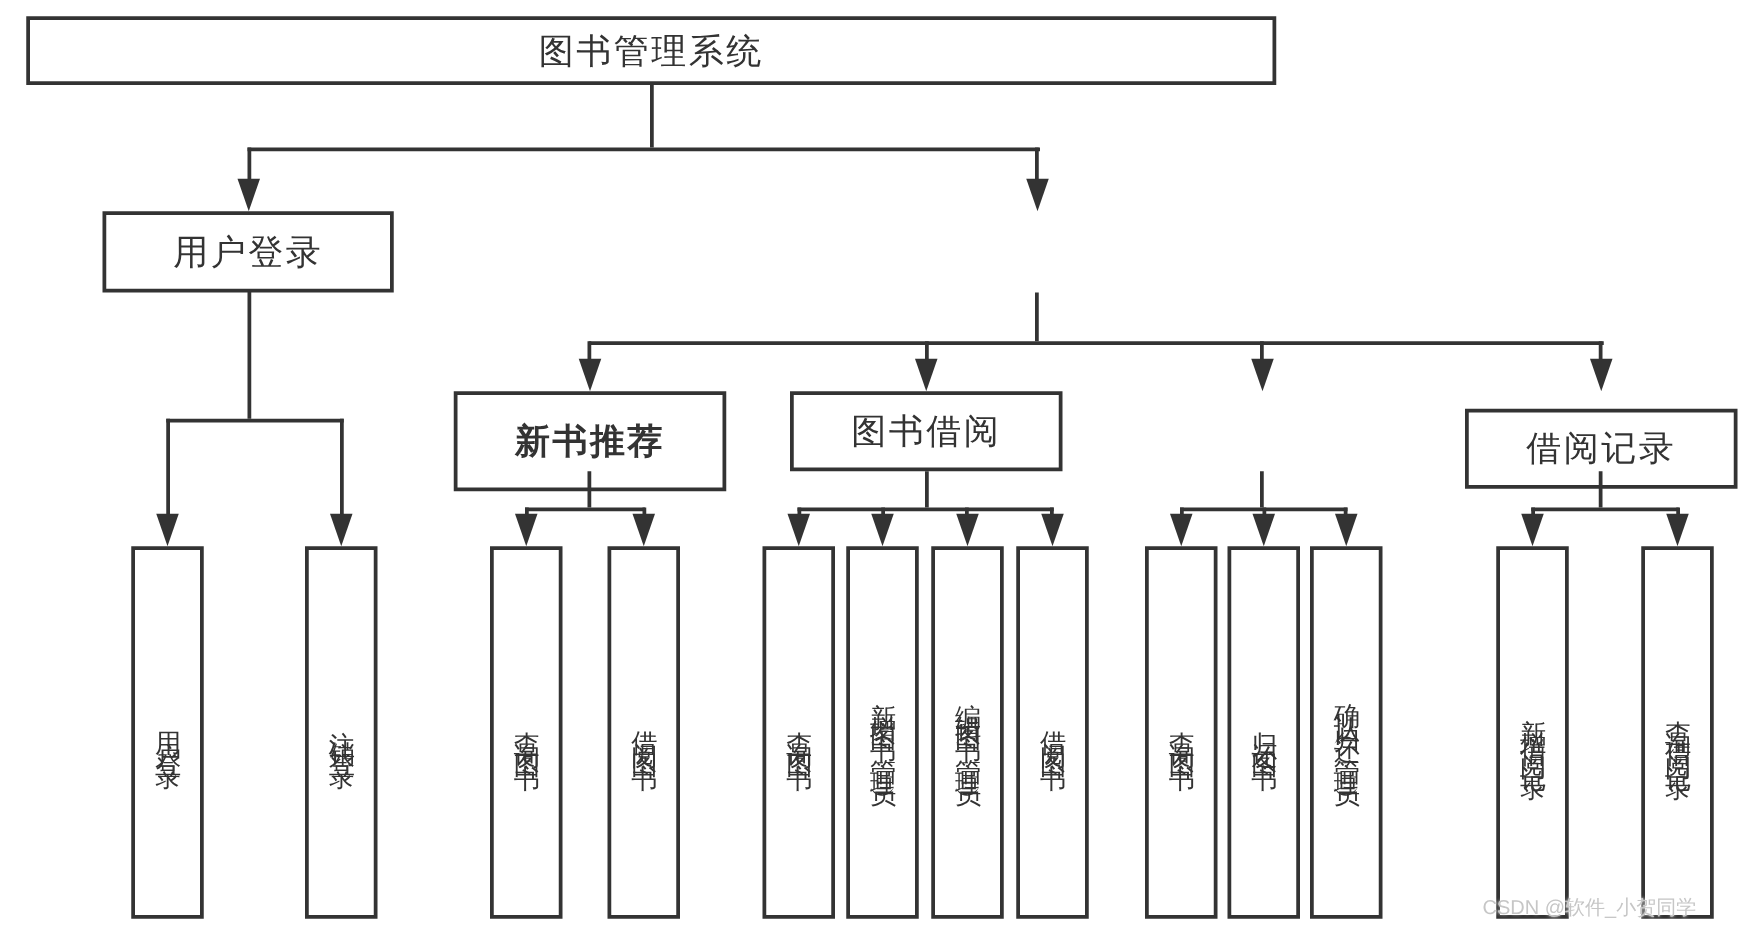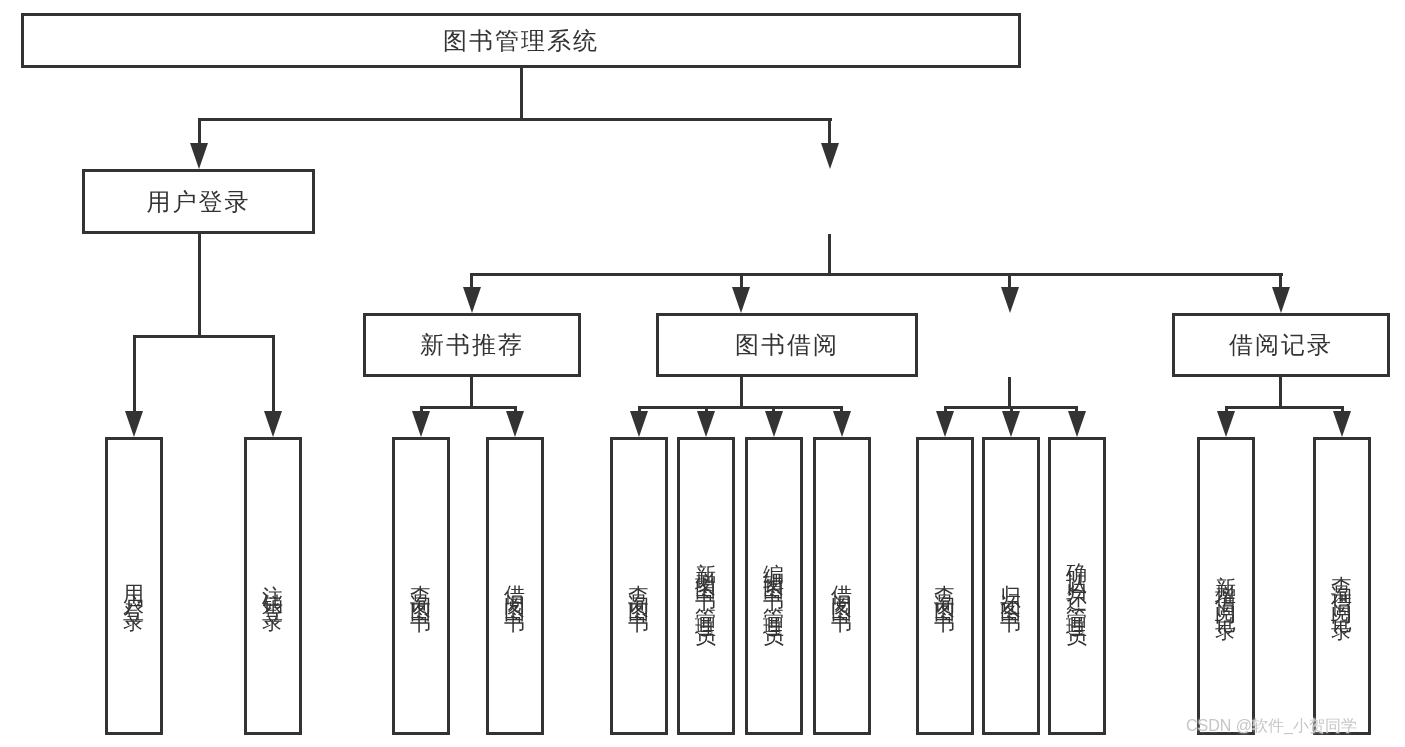--- a/index.html
+++ b/index.html
@@ -8,21 +8,21 @@
     background:var(--bg,#ffffff);
     font-family:"Liberation Sans","DejaVu Sans",sans-serif;
     overflow:hidden;
   }
   .box {
     position:absolute; box-sizing:border-box;
     border:3px solid var(--line,#333333);
     background:#ffffff; color:var(--text,#333333);
     display:flex; align-items:center; justify-content:center;
   }
-  .box.h .lbl { font-size:24px; letter-spacing:2px; white-space:nowrap; }
+  .box.h .lbl { font-size:28px; letter-spacing:2px; white-space:nowrap; }
   .box.v .lbl {
     writing-mode:vertical-rl; text-orientation:mixed;
     font-size:21px; letter-spacing:9px; line-height:1.1; white-space:nowrap;
   }
   .vline { position:absolute; width:3px; background:var(--line,#333333); }
   .hline { position:absolute; height:3px; background:var(--line,#333333); }
   .arrow {
     position:absolute; width:0; height:0;
     border-left:9px solid transparent; border-right:9px solid transparent;
     border-top:26px solid var(--line,#333333);
@@ -64,27 +64,27 @@
   <div class="hline" style="left:471px;top:273px;width:812px;"></div>
   <div class="vline" style="left:470px;top:273px;height:17px;"></div>
   <div class="arrow" style="left:463px;top:287px;"></div>
   <div class="vline" style="left:740px;top:273px;height:17px;"></div>
   <div class="arrow" style="left:732px;top:287px;"></div>
   <div class="vline" style="left:1008px;top:273px;height:17px;"></div>
   <div class="arrow" style="left:1001px;top:287px;"></div>
   <div class="vline" style="left:1279px;top:273px;height:17px;"></div>
   <div class="arrow" style="left:1272px;top:287px;"></div>
 
-  <div class="box h" style="left:363px;top:313px;width:218px;height:64px;">
+  <div class="box h" style="left:363px;top:313px;width:218px;height:80px;font-weight:bold;">
     <span class="lbl">新书推荐</span>
   </div>
-  <div class="box h" style="left:656px;top:313px;width:262px;height:64px;">
+  <div class="box h" style="left:632px;top:313px;width:218px;height:64px;">
     <span class="lbl">图书借阅</span>
   </div>
-  <div class="box h" style="left:1172px;top:313px;width:218px;height:64px;">
+  <div class="box h" style="left:1172px;top:327px;width:218px;height:64px;">
     <span class="lbl">借阅记录</span>
   </div>
 
   <div class="vline" style="left:470px;top:377px;height:29px;"></div>
   <div class="hline" style="left:420px;top:406px;width:96px;"></div>
   <div class="vline" style="left:420px;top:406px;height:8px;"></div>
   <div class="arrow" style="left:412px;top:411px;"></div>
   <div class="vline" style="left:514px;top:406px;height:8px;"></div>
   <div class="arrow" style="left:506px;top:411px;"></div>
 

